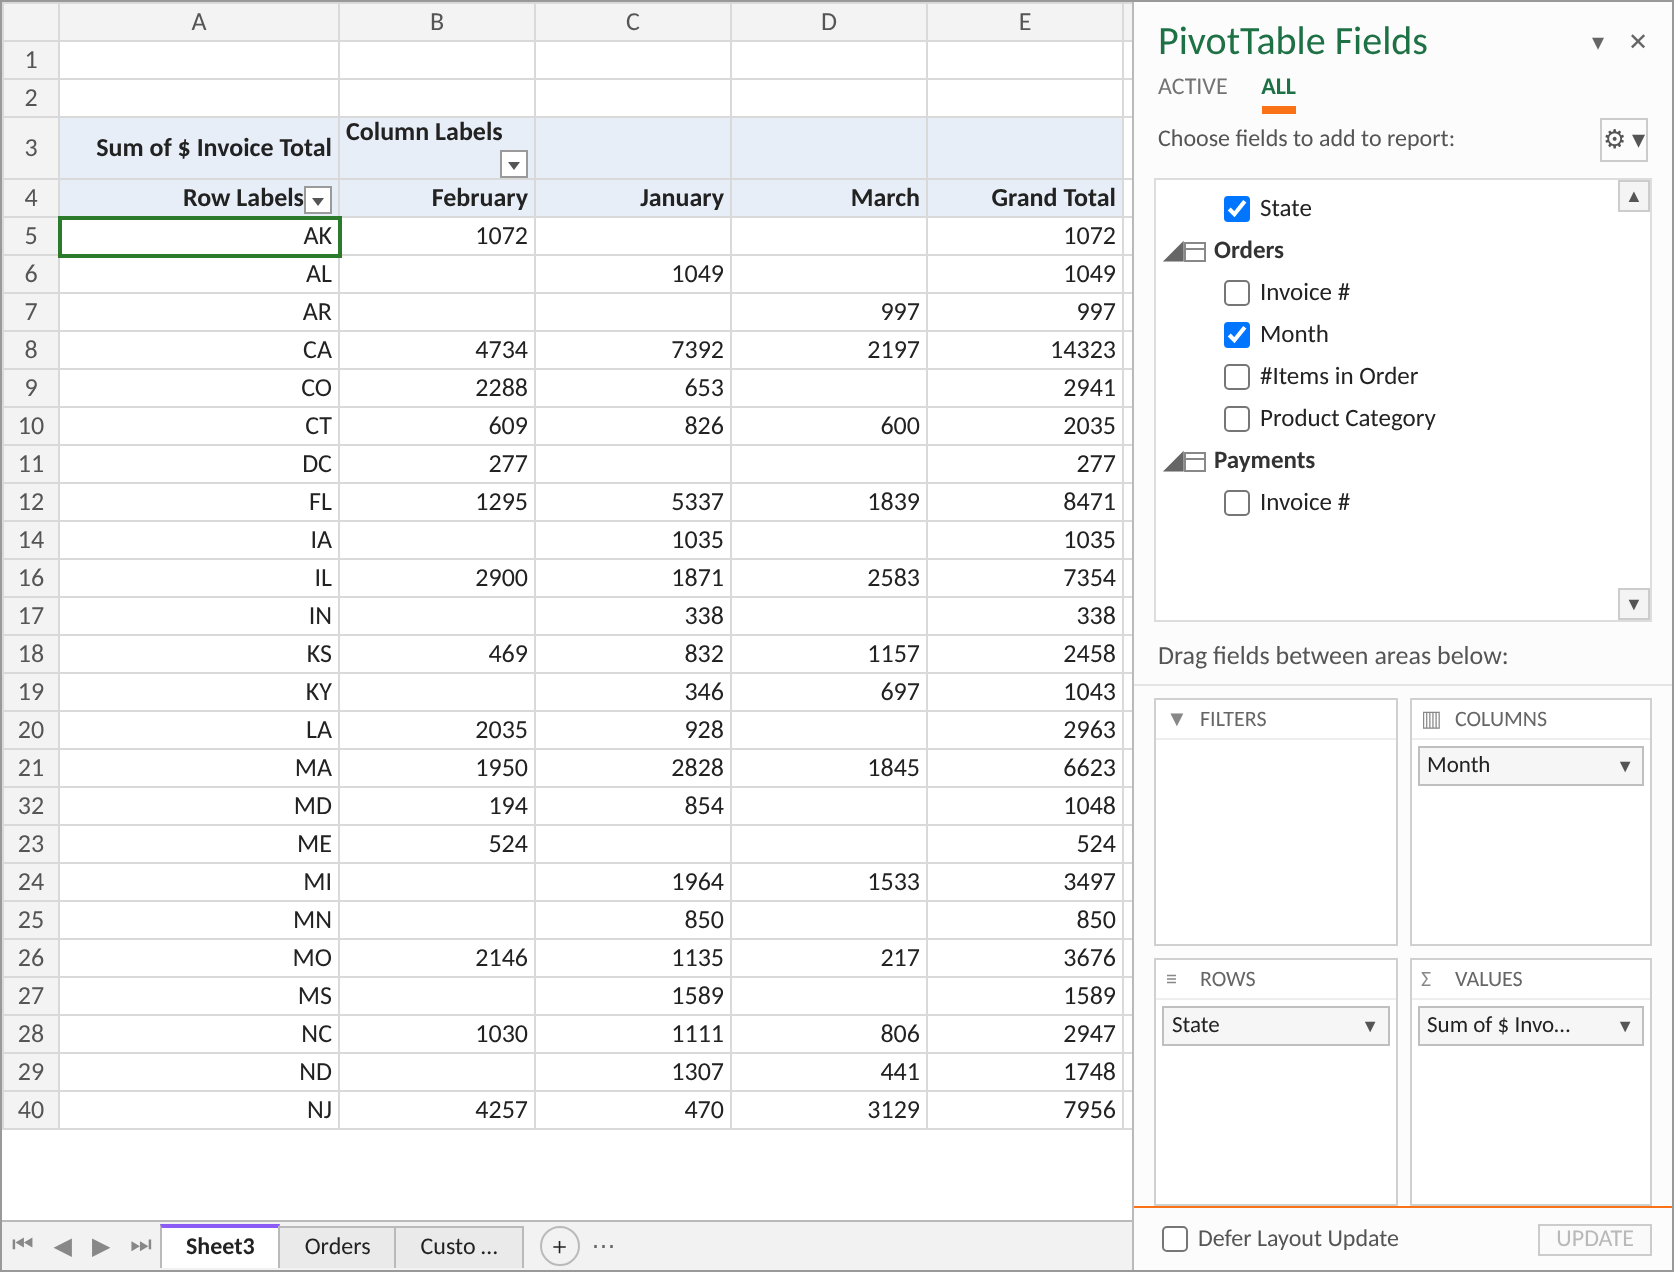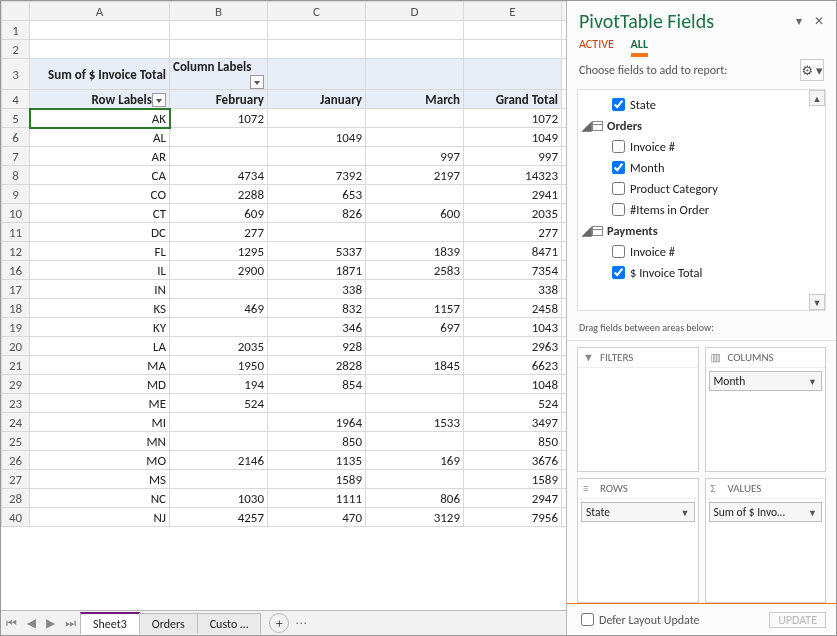--- a/index.html
+++ b/index.html
@@ -20,43 +20,43 @@
   .selectedColHdr{background:#dfe9d7;border-bottom:2px solid #2c7a2c;}
   .selectedRowHdr{background:#dfe9d7;}
   .selectedCell{outline:2px solid #2c7a2c;outline-offset:-1px;}
   .filterBtn{display:inline-block;width:14px;height:14px;border:1px solid #9a9a9a;background:#fff;float:right;margin-top:1px;position:relative;}
   .filterBtn::after{content:"";position:absolute;left:3px;top:5px;border-left:3.5px solid transparent;border-right:3.5px solid transparent;border-top:4px solid #555;}
   
   .tabs{height:25px;border-top:1px solid #bababa;background:#f2f2f2;display:flex;align-items:center;font-size:12px;}
   .tabsNav{width:80px;display:flex;justify-content:space-around;color:#888;}
   .tabsNav span{cursor:pointer;}
   .tab{padding:3px 12px;border:1px solid #bababa;border-bottom:none;background:#eaeaea;margin-left:-1px;cursor:pointer;}
-  .tab.active{background:#fff;border-top:2px solid #701a75;font-weight:400;}
+  .tab.active{background:#fff;border-top:2px solid #8b5cf6;font-weight:700;}
   .tabAdd{width:20px;height:20px;border:1px solid #bababa;border-radius:10px;display:flex;align-items:center;justify-content:center;margin-left:8px;cursor:pointer;}
   .dots{margin-left:6px;color:#666;}
   
   .pane{width:270px;border-left:1px solid #bababa;background:#fcfcfc;display:flex;flex-direction:column;}
   .paneHdr{padding:8px 10px 4px 12px;display:flex;align-items:center;}
   .paneHdr h2{margin:0;font-size:20px;font-weight:400;color:#1e7145;flex:1;}
   .paneHdr .winbtn{width:14px;height:14px;margin-left:6px;color:#666;font-size:12px;cursor:pointer;text-align:center;}
   .subtabs{padding:0 12px;font-size:12px;}
-  .subtabs span{margin-right:14px;color:#c2410c;cursor:pointer;}
+  .subtabs span{margin-right:14px;color:#737373;cursor:pointer;}
   .subtabs span.active{color:#1e7145;font-weight:600;border-bottom:4px solid #f97316;padding-bottom:2px;}
   .chooseRow{padding:8px 12px;display:flex;align-items:center;color:#555;font-size:12px;}
   .chooseRow .gear{width:24px;height:22px;border:1px solid #ccc;margin-left:auto;display:flex;align-items:center;justify-content:center;font-size:13px;color:#555;}
   .fields{border:1px solid #ddd;margin:0 10px;flex:0 0 auto;height:222px;overflow:hidden;background:#fff;position:relative;padding:4px 0;}
   .fnode{padding:2px 4px 2px 18px;font-size:12.5px;line-height:17px;display:flex;align-items:center;cursor:pointer;}
   .fnode input{margin:0 5px 0 0;}
   .fgroup{font-weight:600;color:#333;padding-left:4px;}
   .fgroup .twisty{display:inline-block;width:8px;margin-right:2px;color:#666;}
   .fgroup .tblicon{display:inline-block;width:11px;height:10px;border:1px solid #888;margin-right:4px;position:relative;background:#fff;}
   .fgroup .tblicon::before{content:"";position:absolute;left:0;right:0;top:2px;border-top:1px solid #888;}
   .scrollup,.scrolldn{position:absolute;right:0;width:16px;height:16px;border:1px solid #ccc;background:#f4f4f4;display:flex;align-items:center;justify-content:center;font-size:9px;color:#555;}
   .scrollup{top:0;} .scrolldn{bottom:0;}
-  .dragHint{padding:10px 12px 6px 12px;font-size:10px;color:#555;}
+  .dragHint{padding:10px 12px 6px 12px;font-size:13px;color:#555;}
   .areas{display:grid;grid-template-columns:1fr 1fr;grid-template-rows:1fr 1fr;gap:6px;padding:0 10px;flex:1;border-top:1px solid #e4e4e4;padding-top:6px;}
   .area{border:1px solid #d0d0d0;background:#fff;display:flex;flex-direction:column;}
   .areaHdr{font-size:11px;color:#666;padding:3px 5px;border-bottom:1px solid #eee;display:flex;align-items:center;}
   .areaHdr .aicon{width:13px;margin-right:4px;color:#888;}
   .areaBody{flex:1;padding:3px;}
   .chip{border:1px solid #bfbfbf;background:#f6f6f6;padding:2px 4px;font-size:11.5px;display:flex;align-items:center;justify-content:space-between;cursor:pointer;width:100%;}
   .chip .dd{font-size:9px;color:#555;}
   .footer{border-top:1px solid #f97316;padding:6px 10px;display:flex;align-items:center;font-size:12px;color:#555;}
   .footer input{margin-right:5px;}
   .footer .upd{margin-left:auto;border:1px solid #ccc;padding:0 8px;color:#b9b9b9;background:#fafafa;}
@@ -181,20 +181,29 @@
             <tr>
               <th class="rowhdr">12</th>
               <td class="colA">FL</td>
               <td class="colN">1295</td>
               <td class="colN">5337</td>
               <td class="colN">1839</td>
               <td class="colN">8471</td>
               <td class="colF"></td>
             </tr>
             <tr>
+              <th class="rowhdr">14</th>
+              <td class="colA">IA</td>
+              <td class="colN"></td>
+              <td class="colN">1035</td>
+              <td class="colN"></td>
+              <td class="colN">1035</td>
+              <td class="colF"></td>
+            </tr>
+            <tr>
               <th class="rowhdr">16</th>
               <td class="colA">IL</td>
               <td class="colN">2900</td>
               <td class="colN">1871</td>
               <td class="colN">2583</td>
               <td class="colN">7354</td>
               <td class="colF"></td>
             </tr>
             <tr>
               <th class="rowhdr">17</th>
@@ -235,21 +244,21 @@
             <tr>
               <th class="rowhdr">21</th>
               <td class="colA">MA</td>
               <td class="colN">1950</td>
               <td class="colN">2828</td>
               <td class="colN">1845</td>
               <td class="colN">6623</td>
               <td class="colF"></td>
             </tr>
             <tr>
-              <th class="rowhdr">29</th>
+              <th class="rowhdr">32</th>
               <td class="colA">MD</td>
               <td class="colN">194</td>
               <td class="colN">854</td>
               <td class="colN"></td>
               <td class="colN">1048</td>
               <td class="colF"></td>
             </tr>
             <tr>
               <th class="rowhdr">23</th>
               <td class="colA">ME</td>
@@ -275,21 +284,21 @@
               <td class="colN">850</td>
               <td class="colN"></td>
               <td class="colN">850</td>
               <td class="colF"></td>
             </tr>
             <tr>
               <th class="rowhdr">26</th>
               <td class="colA">MO</td>
               <td class="colN">2146</td>
               <td class="colN">1135</td>
-              <td class="colN">169</td>
+              <td class="colN">217</td>
               <td class="colN">3676</td>
               <td class="colF"></td>
             </tr>
             <tr>
               <th class="rowhdr">27</th>
               <td class="colA">MS</td>
               <td class="colN"></td>
               <td class="colN">1589</td>
               <td class="colN"></td>
               <td class="colN">1589</td>
@@ -298,20 +307,29 @@
             <tr>
               <th class="rowhdr">28</th>
               <td class="colA">NC</td>
               <td class="colN">1030</td>
               <td class="colN">1111</td>
               <td class="colN">806</td>
               <td class="colN">2947</td>
               <td class="colF"></td>
             </tr>
             <tr>
+              <th class="rowhdr">29</th>
+              <td class="colA">ND</td>
+              <td class="colN"></td>
+              <td class="colN">1307</td>
+              <td class="colN">441</td>
+              <td class="colN">1748</td>
+              <td class="colF"></td>
+            </tr>
+            <tr>
               <th class="rowhdr">40</th>
               <td class="colA">NJ</td>
               <td class="colN">4257</td>
               <td class="colN">470</td>
               <td class="colN">3129</td>
               <td class="colN">7956</td>
               <td class="colF"></td>
             </tr>
           </tbody>
         </table>
@@ -359,34 +377,30 @@
         <div class="fnode" style="padding-left: 34px;">
           <input type="checkbox" style="">
           <span>Invoice #</span>
         </div>
         <div class="fnode" style="padding-left: 34px;">
           <input type="checkbox" checked="" style="">
           <span>Month</span>
         </div>
         <div class="fnode" style="padding-left: 34px;">
           <input type="checkbox" style="">
-          <span>Product Category</span>
+          <span>#Items in Order</span>
         </div>
         <div class="fnode" style="padding-left: 34px;">
           <input type="checkbox" style="">
-          <span>#Items in Order</span>
+          <span>Product Category</span>
         </div>
         <div class="fnode fgroup"><span class="twisty">◢</span><span class="tblicon"></span>Payments</div>
         <div class="fnode" style="padding-left: 34px;">
           <input type="checkbox" style="">
           <span>Invoice #</span>
-        </div>
-        <div class="fnode" style="padding-left: 34px;">
-          <input type="checkbox" checked="" style="">
-          <span>$ Invoice Total</span>
         </div>
       </div>
 
     <div class="dragHint">Drag fields between areas below:</div>
 
     <div class="areas">
       <div class="area">
         <div class="areaHdr">
             <span class="aicon">▼</span>
             <span>FILTERS</span>

